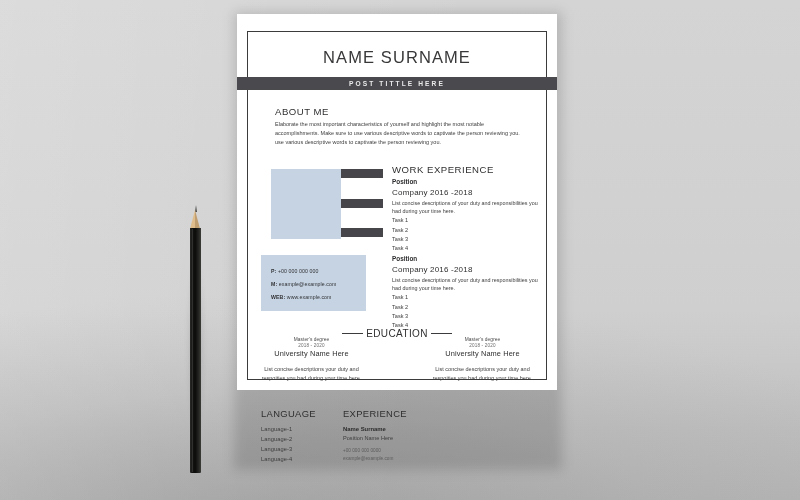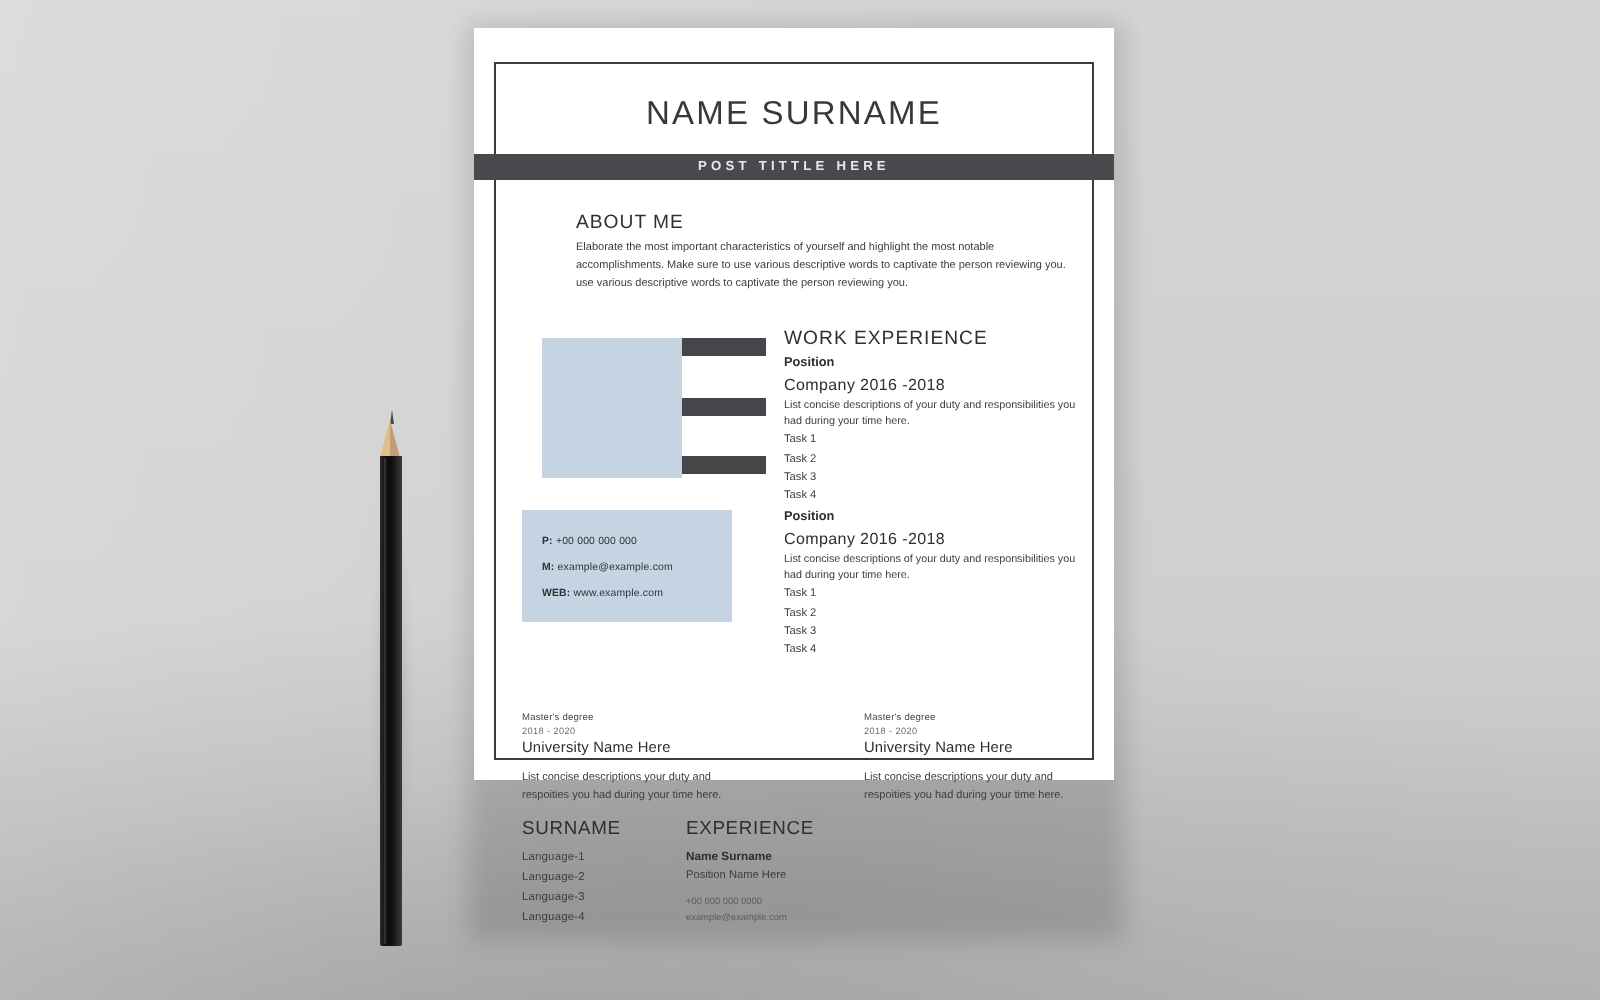--- a/index.html
+++ b/index.html
@@ -153,21 +153,21 @@
   }
   .body-txt {
     font-size: 5.5px;
     line-height: 1.62;
     color: #3d3d3f;
   }
 
   
   #about {
     position: absolute;
-    left: 51px;
+    left: 38px;
     top: 92px;
     width: 248px;
   }
   #about .sec-head { margin-bottom: 3px; }
 
   
   #photo-block {
     position: absolute;
     left: 34px;
     top: 155px;
@@ -243,24 +243,25 @@
   }
   #edu-head .label {
     font-size: 10px;
     letter-spacing: 0.4px;
     color: #2f2f31;
   }
 
   #edu-cols {
     position: absolute;
     left: 24px;
-    top: 343px;
+    top: 323px;
     width: 272px;
     display: flex;
     gap: 70px;
+    text-align: center;
   }
   .edu-col { width: 105px; }
   .edu-deg { font-size: 4.8px; color: #49494b; letter-spacing: 0.1px; }
   .edu-years { font-size: 4.6px; color: #6b6b6d; letter-spacing: 0.2px; margin-top: 1px; }
   .edu-uni { font-size: 7.4px; color: #2e2e30; margin-top: 1px; letter-spacing: 0.1px; }
   .edu-desc { font-size: 5.5px; line-height: 1.62; color: #3d3d3f; margin-top: 7px; }
 
   
   #bottom {
     position: absolute;
@@ -357,40 +358,45 @@
       <div class="line l2">
         <b>M:</b>
         <span>example@example.com</span>
       </div>
       <div class="line l3">
         <b>WEB:</b>
         <span>www.example.com</span>
       </div>
     </div>
 
+    <div id="edu-head">
+      <span class="rule"></span>
+      <span class="label">EDUCATION</span>
+      <span class="rule"></span>
+    </div>
 
     <div id="edu-cols">
       <div class="edu-col">
         <div class="edu-deg">Master's degree</div>
         <div class="edu-years">2018 - 2020</div>
         <div class="edu-uni">University Name Here</div>
         <div class="edu-desc">List concise descriptions  your duty and respoities you had during your time here.</div>
       </div>
       <div class="edu-col">
         <div class="edu-deg">Master's degree</div>
         <div class="edu-years">2018 - 2020</div>
         <div class="edu-uni">University Name Here</div>
         <div class="edu-desc">List concise descriptions  your duty and respoities you had during your time here.</div>
       </div>
     </div>
 
     <div id="bottom">
 
       <div id="col-language">
-        <div class="col-head">SURNAME</div>
+        <div class="col-head">LANGUAGE</div>
         <div class="col-item">Language-1</div>
         <div class="col-item">Language-2</div>
         <div class="col-item">Language-3</div>
         <div class="col-item">Language-4</div>
       </div>
 
 
       <div id="col-reference">
         <div class="col-head">EXPERIENCE</div>
         <div class="ref-name">Name Surname</div>

